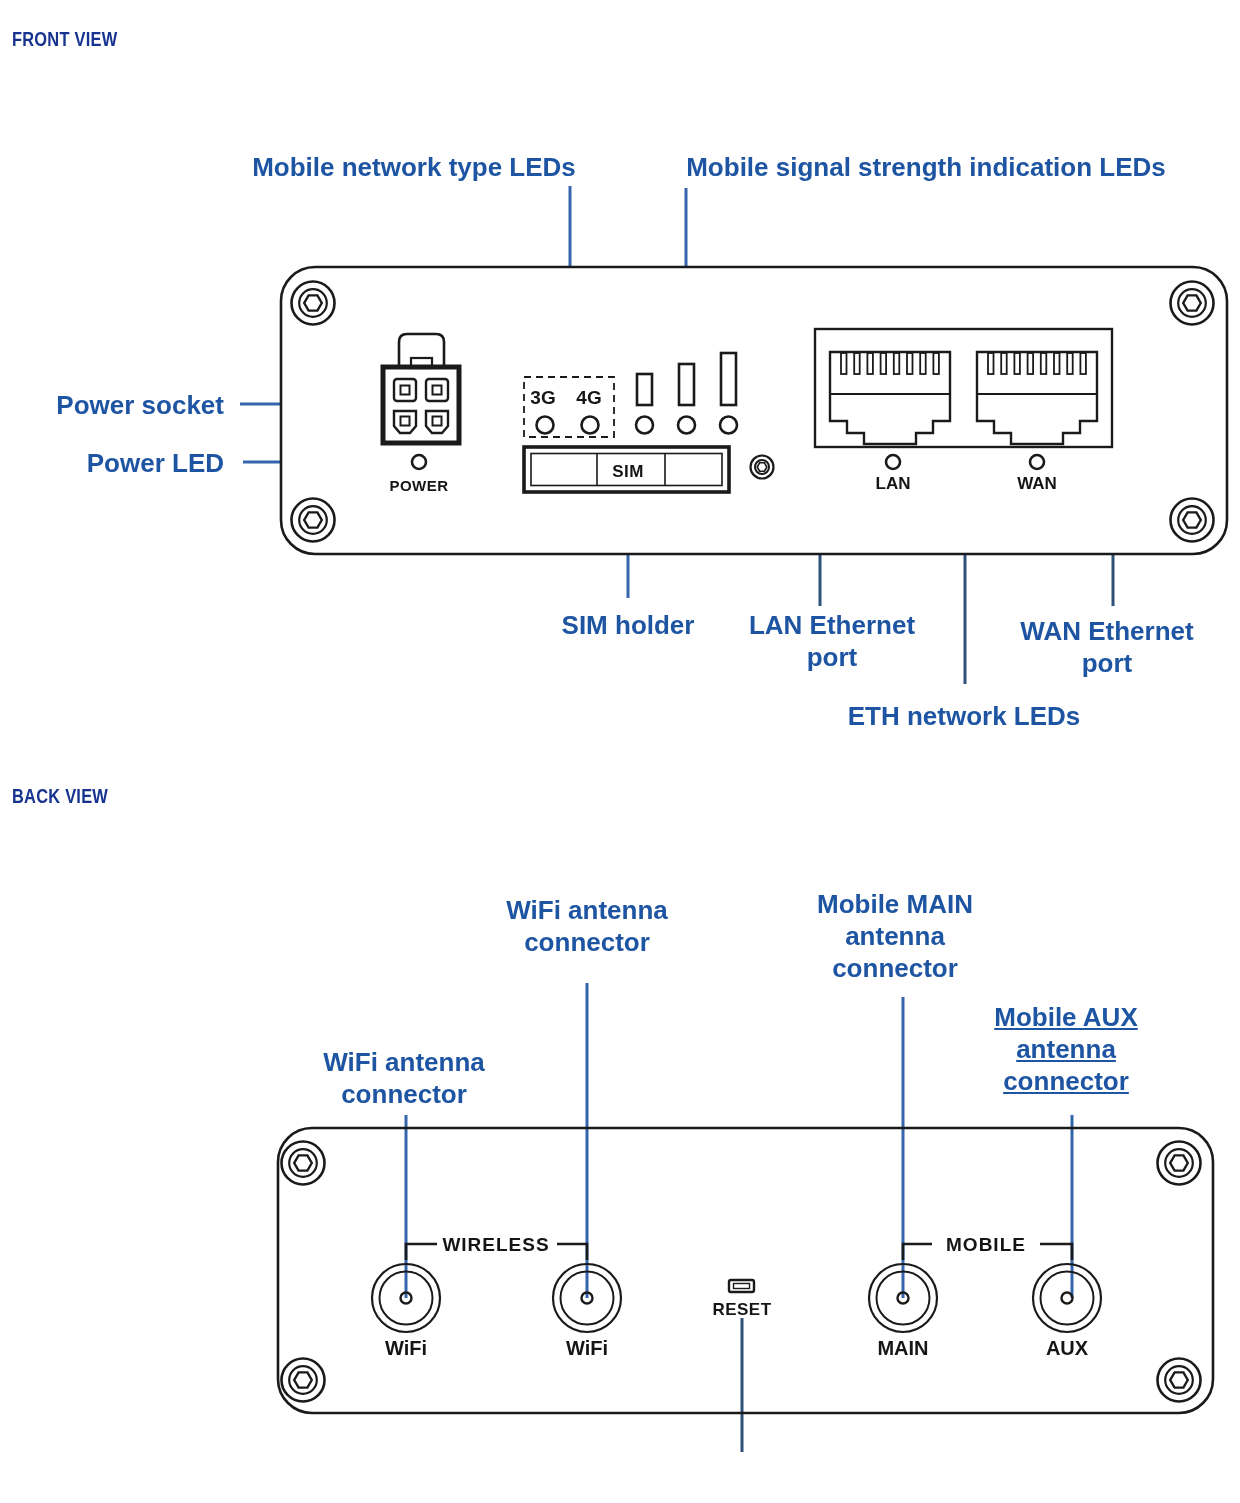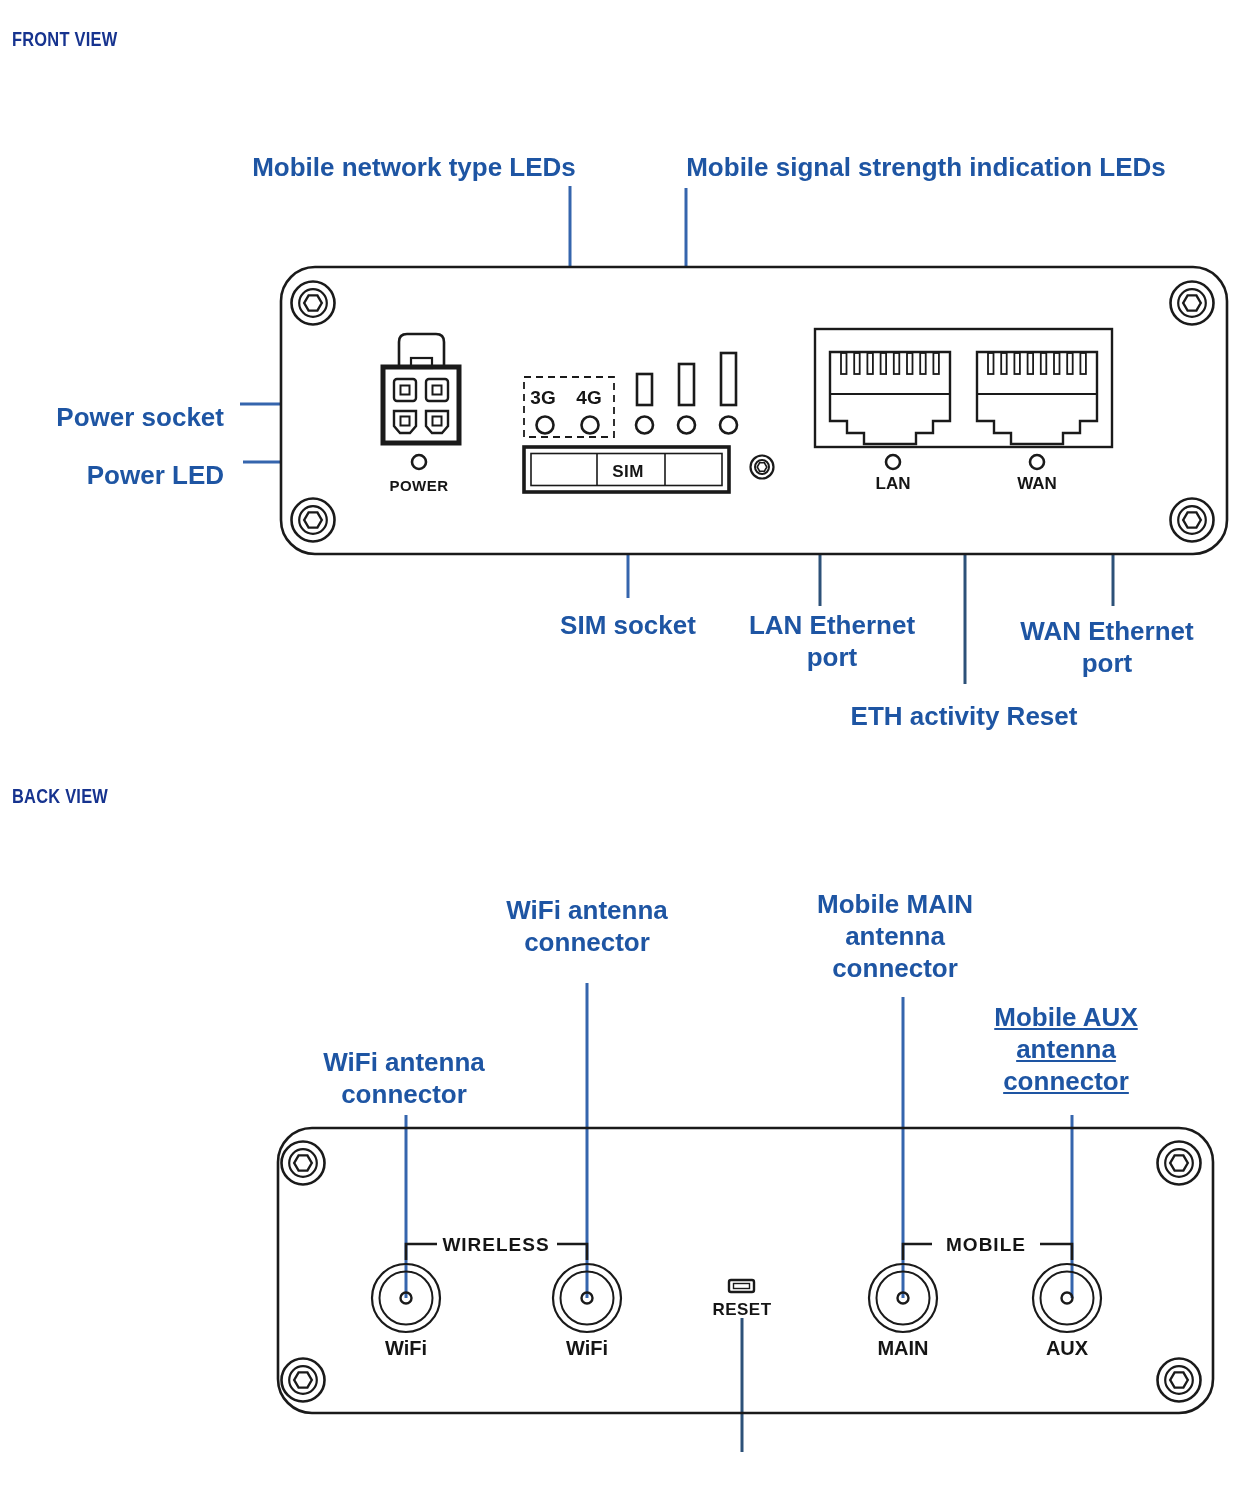--- a/index.html
+++ b/index.html
@@ -13,21 +13,21 @@
     font:bold 20px "Liberation Sans", sans-serif;
     letter-spacing:0.3px;
     transform:scaleX(0.82); transform-origin:left top;
     white-space:nowrap;
   }
   .callout {
     position:absolute; color:#1e55a3;
     font:bold 26px/32px "Liberation Sans", sans-serif;
     text-align:center;
   }
-  .callout.right { text-align:right;margin-top:12px; }
+  .callout.right { text-align:right; }
   .cl-line { display:block; white-space:nowrap; }
   svg.draw { position:absolute; left:0; top:0; }
   .ln  { fill:none; stroke:#1a1a1a; }
   .fw  { fill:#ffffff; }
   .lb  { fill:none; stroke:#3565ad; stroke-width:3; }
   .lnv { fill:none; stroke:#2d5178; stroke-width:3; }
   .dt  { fill:#151515; font-family:"Liberation Sans",sans-serif; font-weight:bold; }
 </style>
 </head>
 <body>
@@ -186,32 +186,32 @@
   <div class="callout" style="left:214px; top:151px; width:400px;">
     <span class="cl-line">Mobile network type LEDs</span>
   </div>
   <div class="callout right" style="left:10px; top:389px; width:214px;">
     <span class="cl-line">Power socket</span>
   </div>
   <div class="callout right" style="left:10px; top:447px; width:214px;text-align:right;">
     <span class="cl-line">Power LED</span>
   </div>
   <div class="callout" style="left:528px; top:609px; width:200px;">
-    <span class="cl-line">SIM socket</span>
+    <span class="cl-line">SIM holder</span>
   </div>
   <div class="callout" style="left:732px; top:609px; width:200px;">
     <span class="cl-line">LAN Ethernet</span>
     <span class="cl-line">port</span>
   </div>
   <div class="callout" style="left:1007px; top:609px; width:200px;margin-top:6px;">
     <span class="cl-line">WAN Ethernet</span>
     <span class="cl-line">port</span>
   </div>
   <div class="callout" style="left:824px; top:700px; width:280px;">
-    <span class="cl-line">ETH activity Reset</span>
+    <span class="cl-line">ETH network LEDs</span>
   </div>
 
   <div class="callout" style="left:487px; top:894px; width:200px;">
     <span class="cl-line">WiFi antenna</span>
     <span class="cl-line">connector</span>
   </div>
   <div class="callout" style="left:304px; top:1046px; width:200px;">
     <span class="cl-line">WiFi antenna</span>
     <span class="cl-line">connector</span>
   </div>

